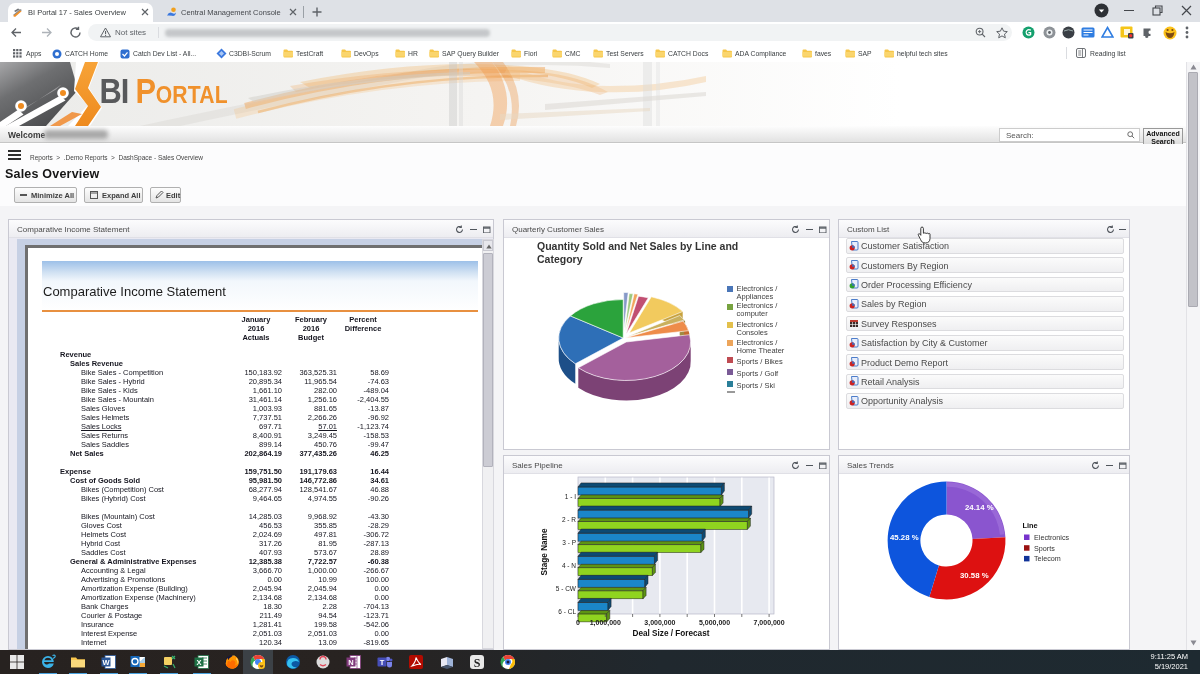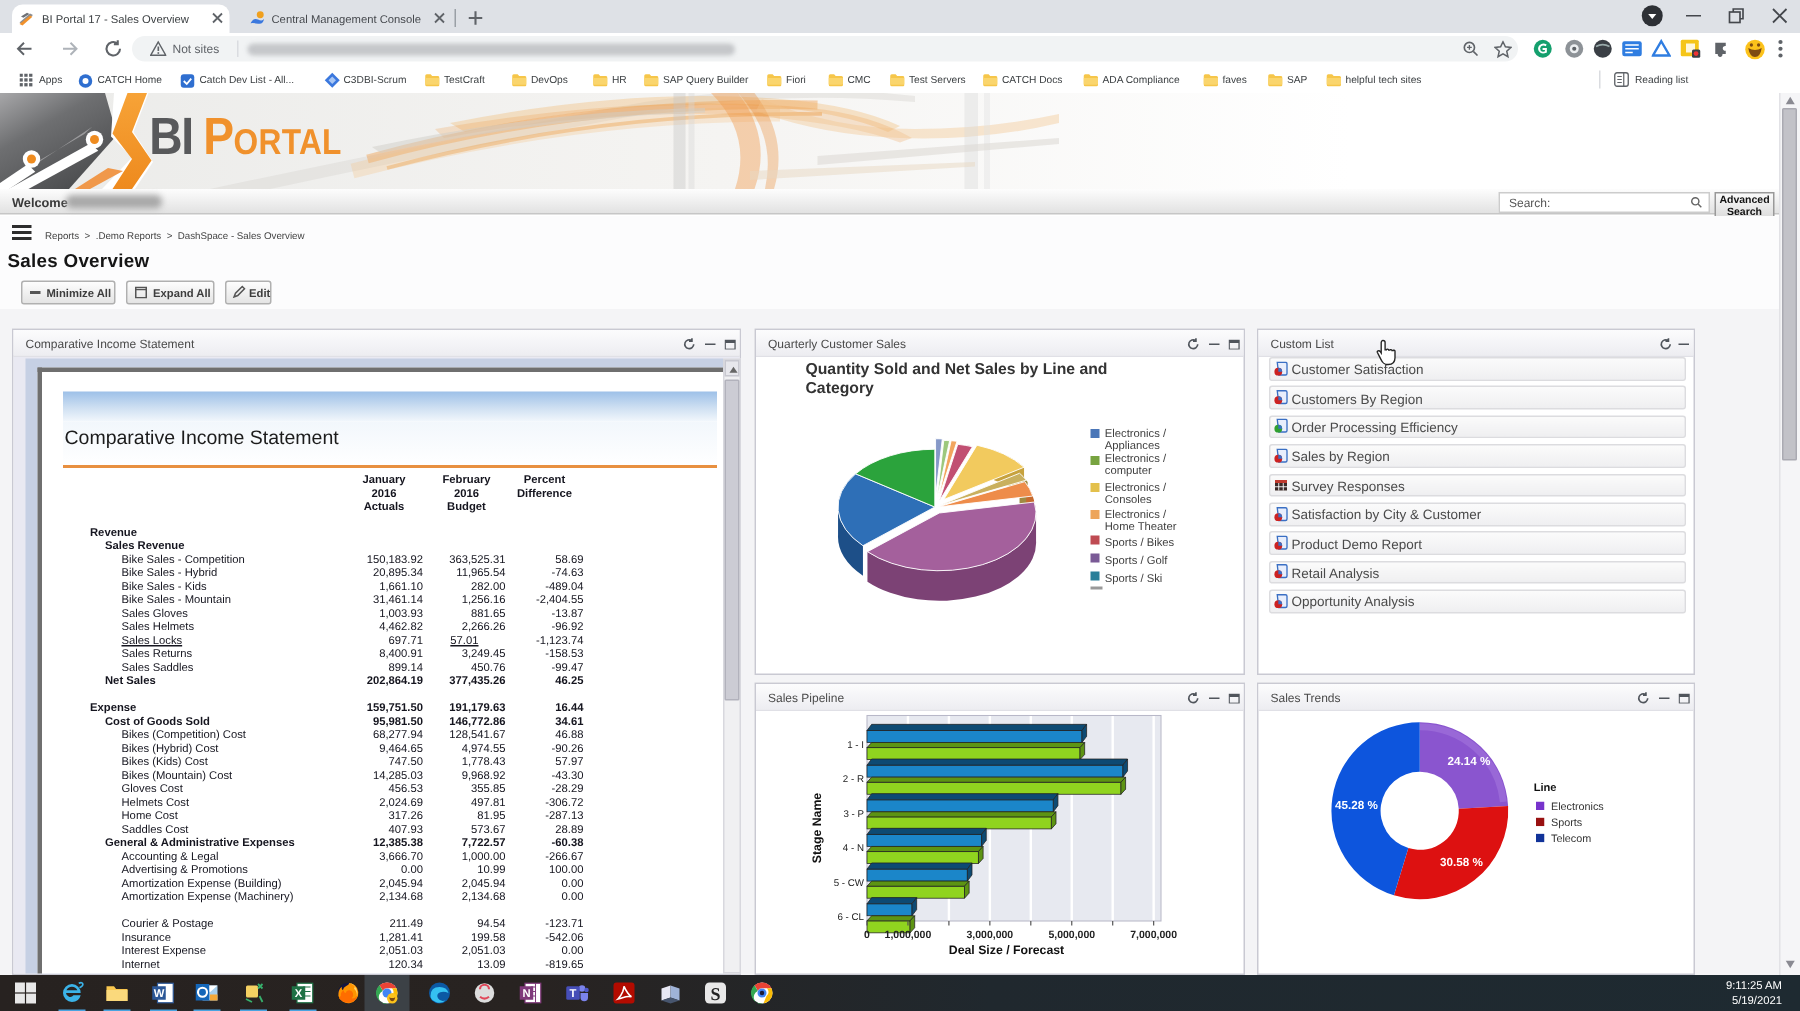--- a/index.html
+++ b/index.html
@@ -324,28 +324,28 @@
       <span class="num" style="right:63px;">-2,404.55</span>
     </div>
     <div style="position:absolute;top:163.5px;left:0;width:100%;height:9px;">
       <span style="position:absolute;left:51px;white-space:nowrap;">Sales Gloves</span>
       <span class="num" style="right:170px;">1,003.93</span>
       <span class="num" style="right:115px;">881.65</span>
       <span class="num" style="right:63px;">-13.87</span>
     </div>
     <div style="position:absolute;top:172.5px;left:0;width:100%;height:9px;">
       <span style="position:absolute;left:51px;white-space:nowrap;">Sales Helmets</span>
-      <span class="num" style="right:170px;">4,462.82</span>
+      <span class="num" style="right:170px;">7,737.51</span>
       <span class="num" style="right:115px;">2,266.26</span>
       <span class="num" style="right:63px;">-96.92</span>
     </div>
     <div style="position:absolute;top:181.5px;left:0;width:100%;height:9px;">
       <span style="position:absolute;left:51px;white-space:nowrap;text-decoration:underline;">Sales Locks</span>
       <span class="num" style="right:170px;">697.71</span>
-      <span class="num" style="right:133px;text-decoration:underline;">57.01</span>
+      <span class="num" style="right:115px;text-decoration:underline;">57.01</span>
       <span class="num" style="right:63px;">-1,123.74</span>
     </div>
     <div style="position:absolute;top:190.5px;left:0;width:100%;height:9px;">
       <span style="position:absolute;left:51px;white-space:nowrap;">Sales Returns</span>
       <span class="num" style="right:170px;">8,400.91</span>
       <span class="num" style="right:115px;">3,249.45</span>
       <span class="num" style="right:63px;">-158.53</span>
     </div>
     <div style="position:absolute;top:199.5px;left:0;width:100%;height:9px;">
       <span style="position:absolute;left:51px;white-space:nowrap;">Sales Saddles</span>
@@ -376,46 +376,40 @@
       <span class="num" style="right:170px;">68,277.94</span>
       <span class="num" style="right:115px;">128,541.67</span>
       <span class="num" style="right:63px;">46.88</span>
     </div>
     <div style="position:absolute;top:253.5px;left:0;width:100%;height:9px;">
       <span style="position:absolute;left:51px;white-space:nowrap;">Bikes (Hybrid) Cost</span>
       <span class="num" style="right:170px;">9,464.65</span>
       <span class="num" style="right:115px;">4,974.55</span>
       <span class="num" style="right:63px;">-90.26</span>
     </div>
-    <div style="position:absolute;top:262.5px;left:0;width:100%;height:9px;">
-      <span style="position:absolute;left:51px;white-space:nowrap;">Bikes (Kids) Cost</span>
-      <span class="num" style="right:170px;">747.50</span>
-      <span class="num" style="right:115px;">1,778.43</span>
-      <span class="num" style="right:63px;">57.97</span>
-    </div>
     <div style="position:absolute;top:271.5px;left:0;width:100%;height:9px;">
       <span style="position:absolute;left:51px;white-space:nowrap;">Bikes (Mountain) Cost</span>
       <span class="num" style="right:170px;">14,285.03</span>
       <span class="num" style="right:115px;">9,968.92</span>
       <span class="num" style="right:63px;">-43.30</span>
     </div>
     <div style="position:absolute;top:280.5px;left:0;width:100%;height:9px;">
       <span style="position:absolute;left:51px;white-space:nowrap;">Gloves Cost</span>
       <span class="num" style="right:170px;">456.53</span>
       <span class="num" style="right:115px;">355.85</span>
       <span class="num" style="right:63px;">-28.29</span>
     </div>
     <div style="position:absolute;top:289.5px;left:0;width:100%;height:9px;">
       <span style="position:absolute;left:51px;white-space:nowrap;">Helmets Cost</span>
       <span class="num" style="right:170px;">2,024.69</span>
       <span class="num" style="right:115px;">497.81</span>
       <span class="num" style="right:63px;">-306.72</span>
     </div>
     <div style="position:absolute;top:298.5px;left:0;width:100%;height:9px;">
-      <span style="position:absolute;left:51px;white-space:nowrap;">Home Cost</span>
+      <span style="position:absolute;left:51px;white-space:nowrap;">Hybrid Cost</span>
       <span class="num" style="right:170px;">317.26</span>
       <span class="num" style="right:115px;">81.95</span>
       <span class="num" style="right:63px;">-287.13</span>
     </div>
     <div style="position:absolute;top:307.5px;left:0;width:100%;height:9px;">
       <span style="position:absolute;left:51px;white-space:nowrap;">Saddles Cost</span>
       <span class="num" style="right:170px;">407.93</span>
       <span class="num" style="right:115px;">573.67</span>
       <span class="num" style="right:63px;">28.89</span>
     </div>
@@ -441,20 +435,26 @@
       <span style="position:absolute;left:51px;white-space:nowrap;">Amortization Expense (Building)</span>
       <span class="num" style="right:170px;">2,045.94</span>
       <span class="num" style="right:115px;">2,045.94</span>
       <span class="num" style="right:63px;">0.00</span>
     </div>
     <div style="position:absolute;top:352.5px;left:0;width:100%;height:9px;">
       <span style="position:absolute;left:51px;white-space:nowrap;">Amortization Expense (Machinery)</span>
       <span class="num" style="right:170px;">2,134.68</span>
       <span class="num" style="right:115px;">2,134.68</span>
       <span class="num" style="right:63px;">0.00</span>
+    </div>
+    <div style="position:absolute;top:361.5px;left:0;width:100%;height:9px;">
+      <span style="position:absolute;left:51px;white-space:nowrap;">Bank Charges</span>
+      <span class="num" style="right:170px;">18.30</span>
+      <span class="num" style="right:115px;">2.28</span>
+      <span class="num" style="right:63px;">-704.13</span>
     </div>
     <div style="position:absolute;top:370.5px;left:0;width:100%;height:9px;">
       <span style="position:absolute;left:51px;white-space:nowrap;">Courier &amp; Postage</span>
       <span class="num" style="right:170px;">211.49</span>
       <span class="num" style="right:115px;">94.54</span>
       <span class="num" style="right:63px;">-123.71</span>
     </div>
     <div style="position:absolute;top:379.5px;left:0;width:100%;height:9px;">
       <span style="position:absolute;left:51px;white-space:nowrap;">Insurance</span>
       <span class="num" style="right:170px;">1,281.41</span>

